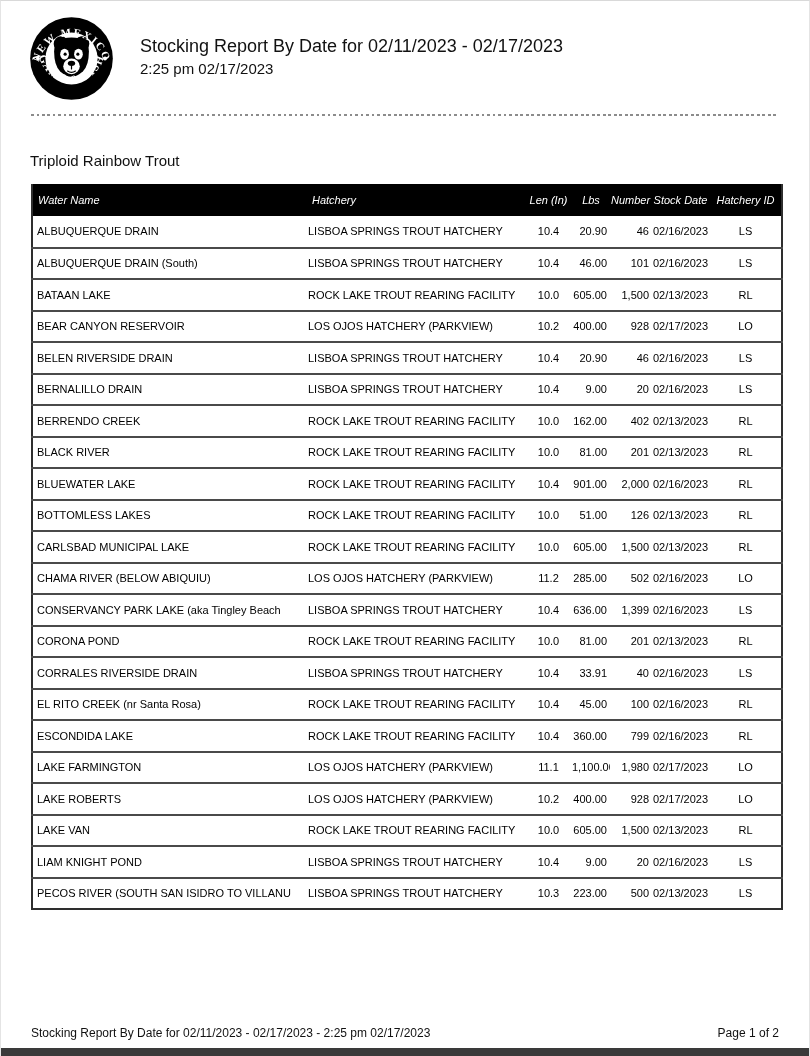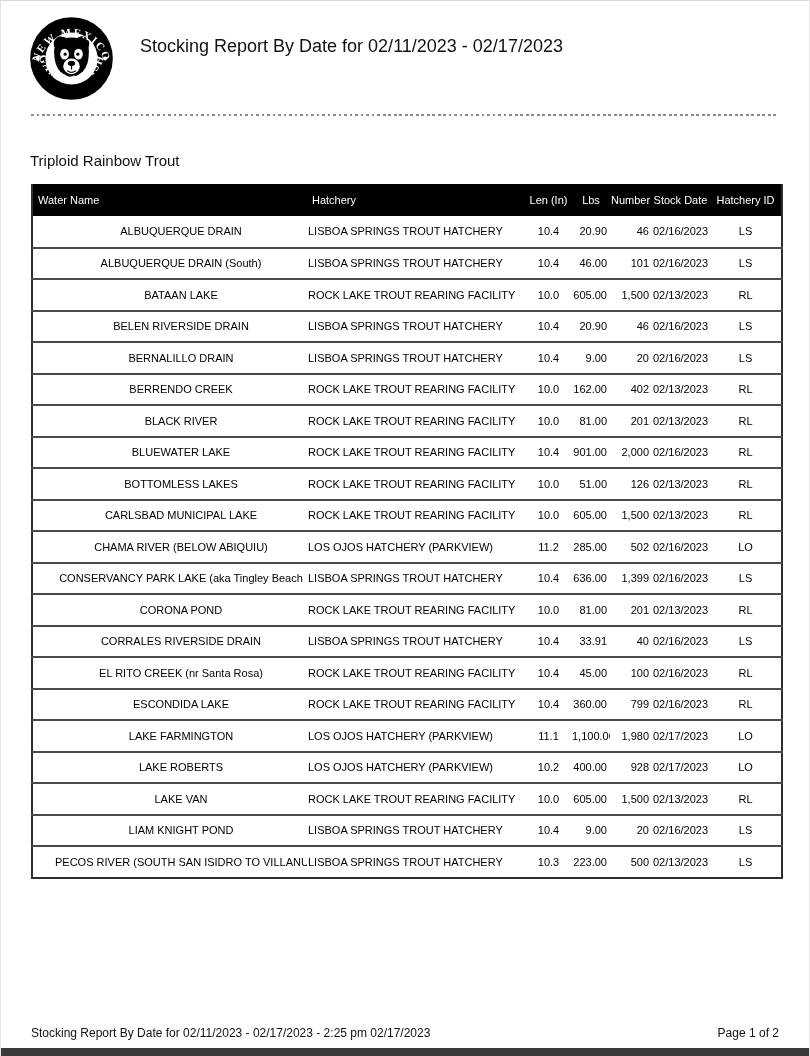--- a/index.html
+++ b/index.html
@@ -39,32 +39,33 @@
   }
   table.report thead th {
     background: var(--header-bg, #000);
     color: var(--header-text, #fff);
     font-weight: normal;
     height: 32px;
     padding: 0;
     text-align: center;
     white-space: nowrap;
     overflow: hidden;
+    font-style: italic;
   }
   table.report thead th.h-left { text-align: left; padding-left: 5px; }
   table.report tbody td {
     height: 31.5px;
     padding: 0;
     border-top: 2px solid var(--row-sep, #4a4a4a);
     white-space: nowrap;
     overflow: hidden;
     text-align: center;
   }
   table.report tbody tr:first-child td { border-top: none; }
-  table.report td.c-water-name   { text-align: center; padding-left: 22px; }
+  table.report td.c-water-name   { text-align: left; padding-left: 4px; }
   table.report td.c-hatchery     { text-align: left; padding-left: 1px; }
   table.report td.c-len-in       { text-align: center; }
   table.report td.c-lbs          { text-align: right; padding-right: 3px; }
   table.report td.c-number       { text-align: right; padding-right: 2px; }
   table.report td.c-stock-date   { text-align: center; }
   table.report td.c-hatchery-id  { text-align: center; }
   .footer {
     position: absolute;
     left: 30px;
     right: 30px;
@@ -116,20 +117,21 @@
 
       <text font-family="Liberation Serif, serif" font-weight="bold" font-size="12.5" fill="#fff" letter-spacing="1.8">
         <textPath href="#arcTop" startOffset="50%" text-anchor="middle">NEW MEXICO</textPath>
       </text>
       <text font-family="Liberation Serif, serif" font-weight="bold" font-size="12.5" fill="#fff" letter-spacing="1.8">
         <textPath href="#arcBot" startOffset="50%" text-anchor="middle">GAME &amp; FISH</textPath>
       </text>
     </svg>
     <div class="titles">
       <div class="title">Stocking Report By Date for 02/11/2023 - 02/17/2023</div>
+      <div class="subtitle">2:25 pm 02/17/2023</div>
     </div>
   </div>
 
   <div class="divider"></div>
 
   <div class="section-title">Triploid Rainbow Trout</div>
 
   <table class="report">
     <colgroup>
       <col style="width:275px">
@@ -173,20 +175,29 @@
         <tr>
           <td class="c-water-name">BATAAN LAKE</td>
           <td class="c-hatchery">ROCK LAKE TROUT REARING FACILITY</td>
           <td class="c-len-in">10.0</td>
           <td class="c-lbs">605.00</td>
           <td class="c-number">1,500</td>
           <td class="c-stock-date">02/13/2023</td>
           <td class="c-hatchery-id">RL</td>
         </tr>
         <tr>
+          <td class="c-water-name">BEAR CANYON RESERVOIR</td>
+          <td class="c-hatchery">LOS OJOS HATCHERY (PARKVIEW)</td>
+          <td class="c-len-in">10.2</td>
+          <td class="c-lbs">400.00</td>
+          <td class="c-number">928</td>
+          <td class="c-stock-date">02/17/2023</td>
+          <td class="c-hatchery-id">LO</td>
+        </tr>
+        <tr>
           <td class="c-water-name">BELEN RIVERSIDE DRAIN</td>
           <td class="c-hatchery">LISBOA SPRINGS TROUT HATCHERY</td>
           <td class="c-len-in">10.4</td>
           <td class="c-lbs">20.90</td>
           <td class="c-number">46</td>
           <td class="c-stock-date">02/16/2023</td>
           <td class="c-hatchery-id">LS</td>
         </tr>
         <tr>
           <td class="c-water-name">BERNALILLO DRAIN</td>

